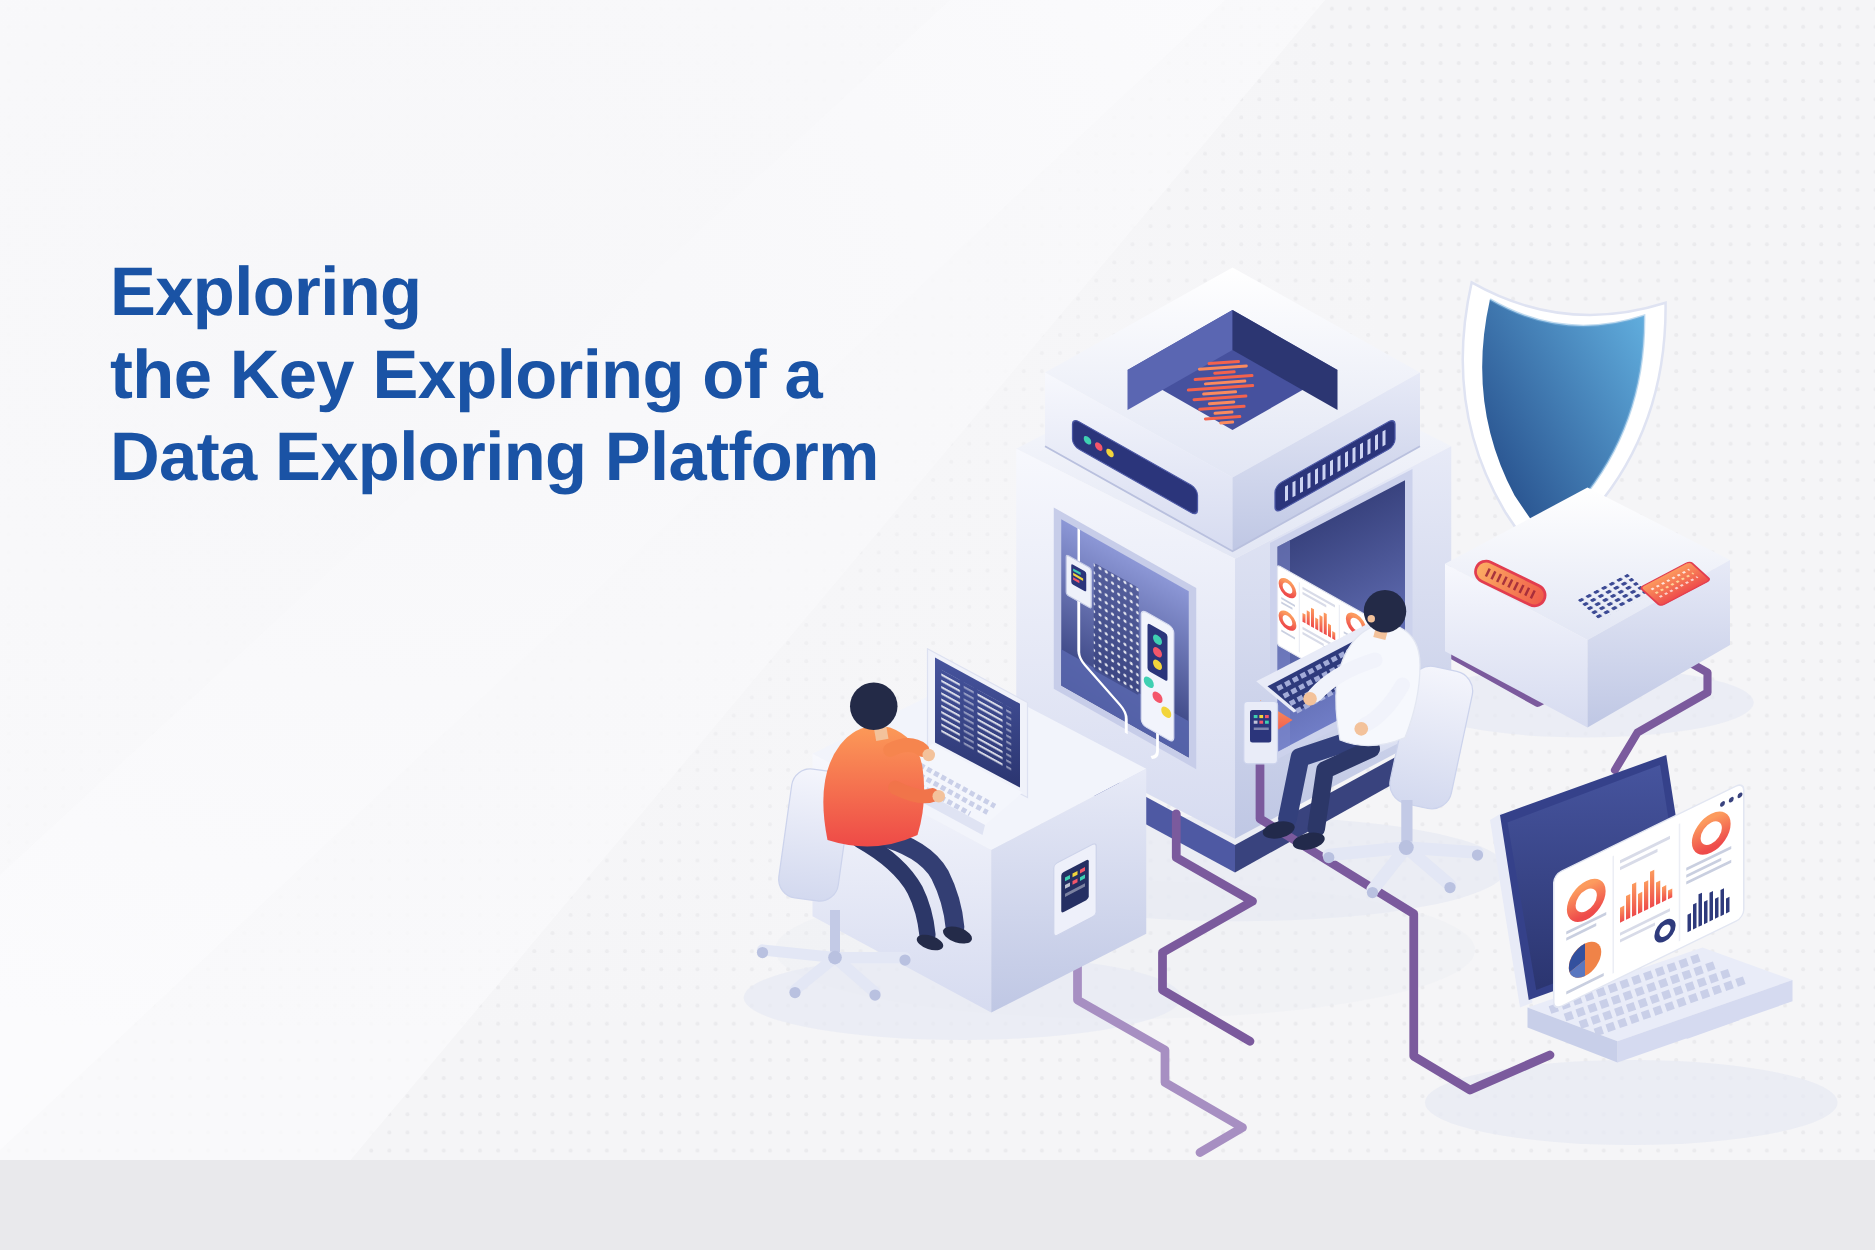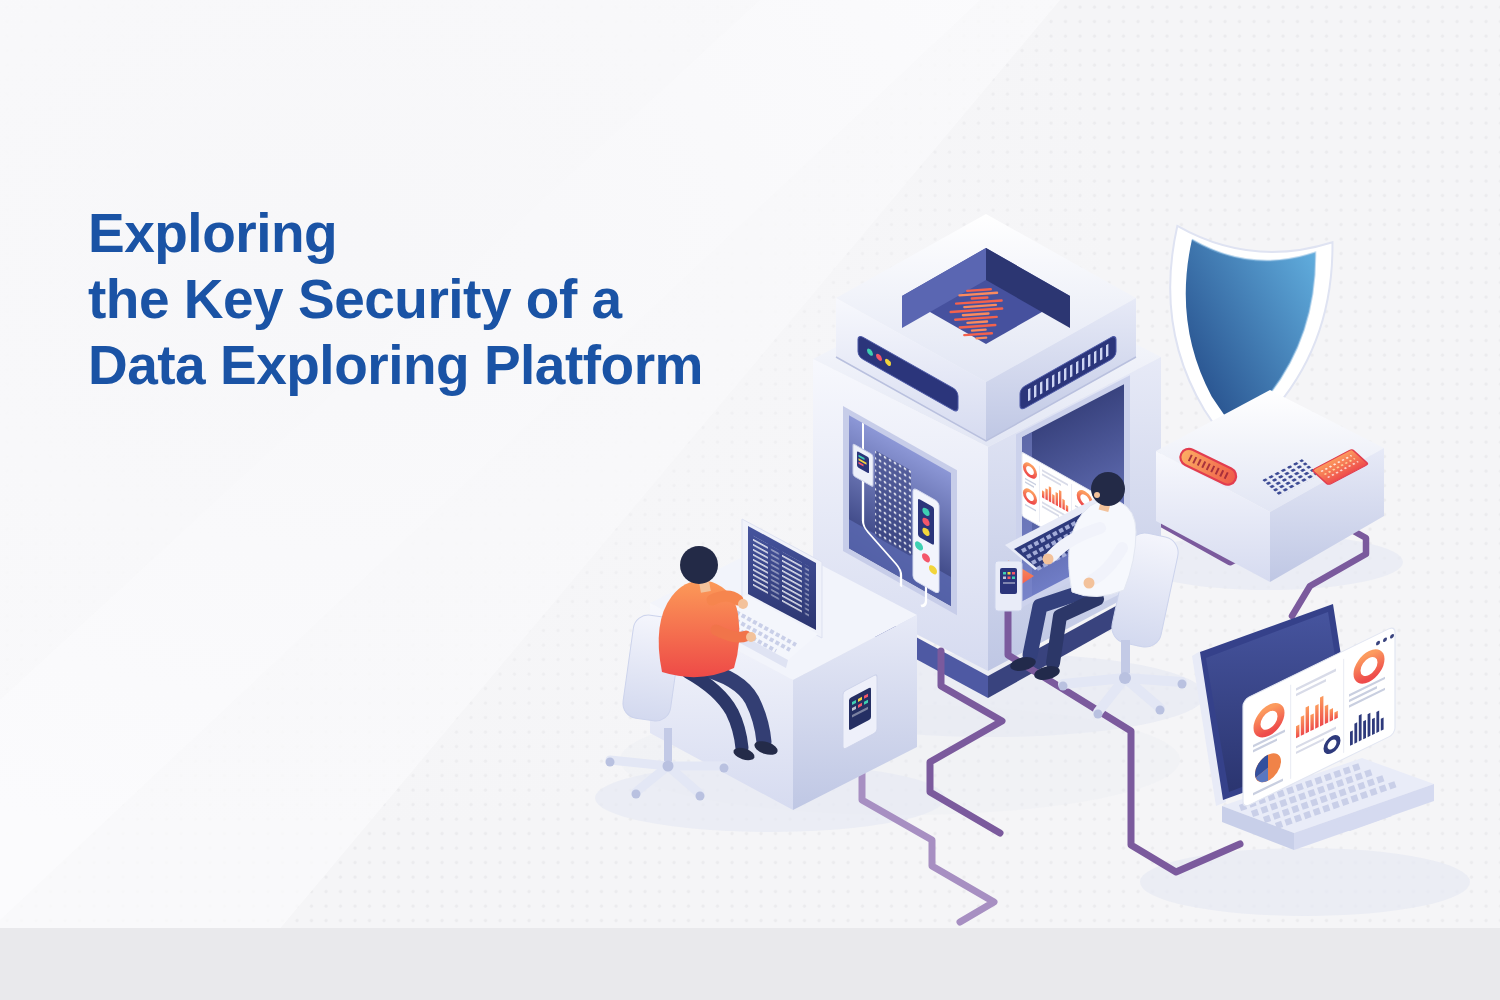--- a/index.html
+++ b/index.html
@@ -458,17 +458,17 @@
           <rect x="129" y="82" width="2.8" height="16"></rect>
           <rect x="133.4" y="77" width="2.8" height="21"></rect>
           <rect x="137.8" y="86" width="2.8" height="12"></rect>
         </g>
       </g>
     </g>
   </svg>
 
   <div class="hero-title">
     <div>Exploring</div>
-    <div>the Key Security of a</div>
+    <div>the Key Exploring of a</div>
     <div>Data Exploring Platform</div>
   </div>
 
 </div>
 
 </body></html>

